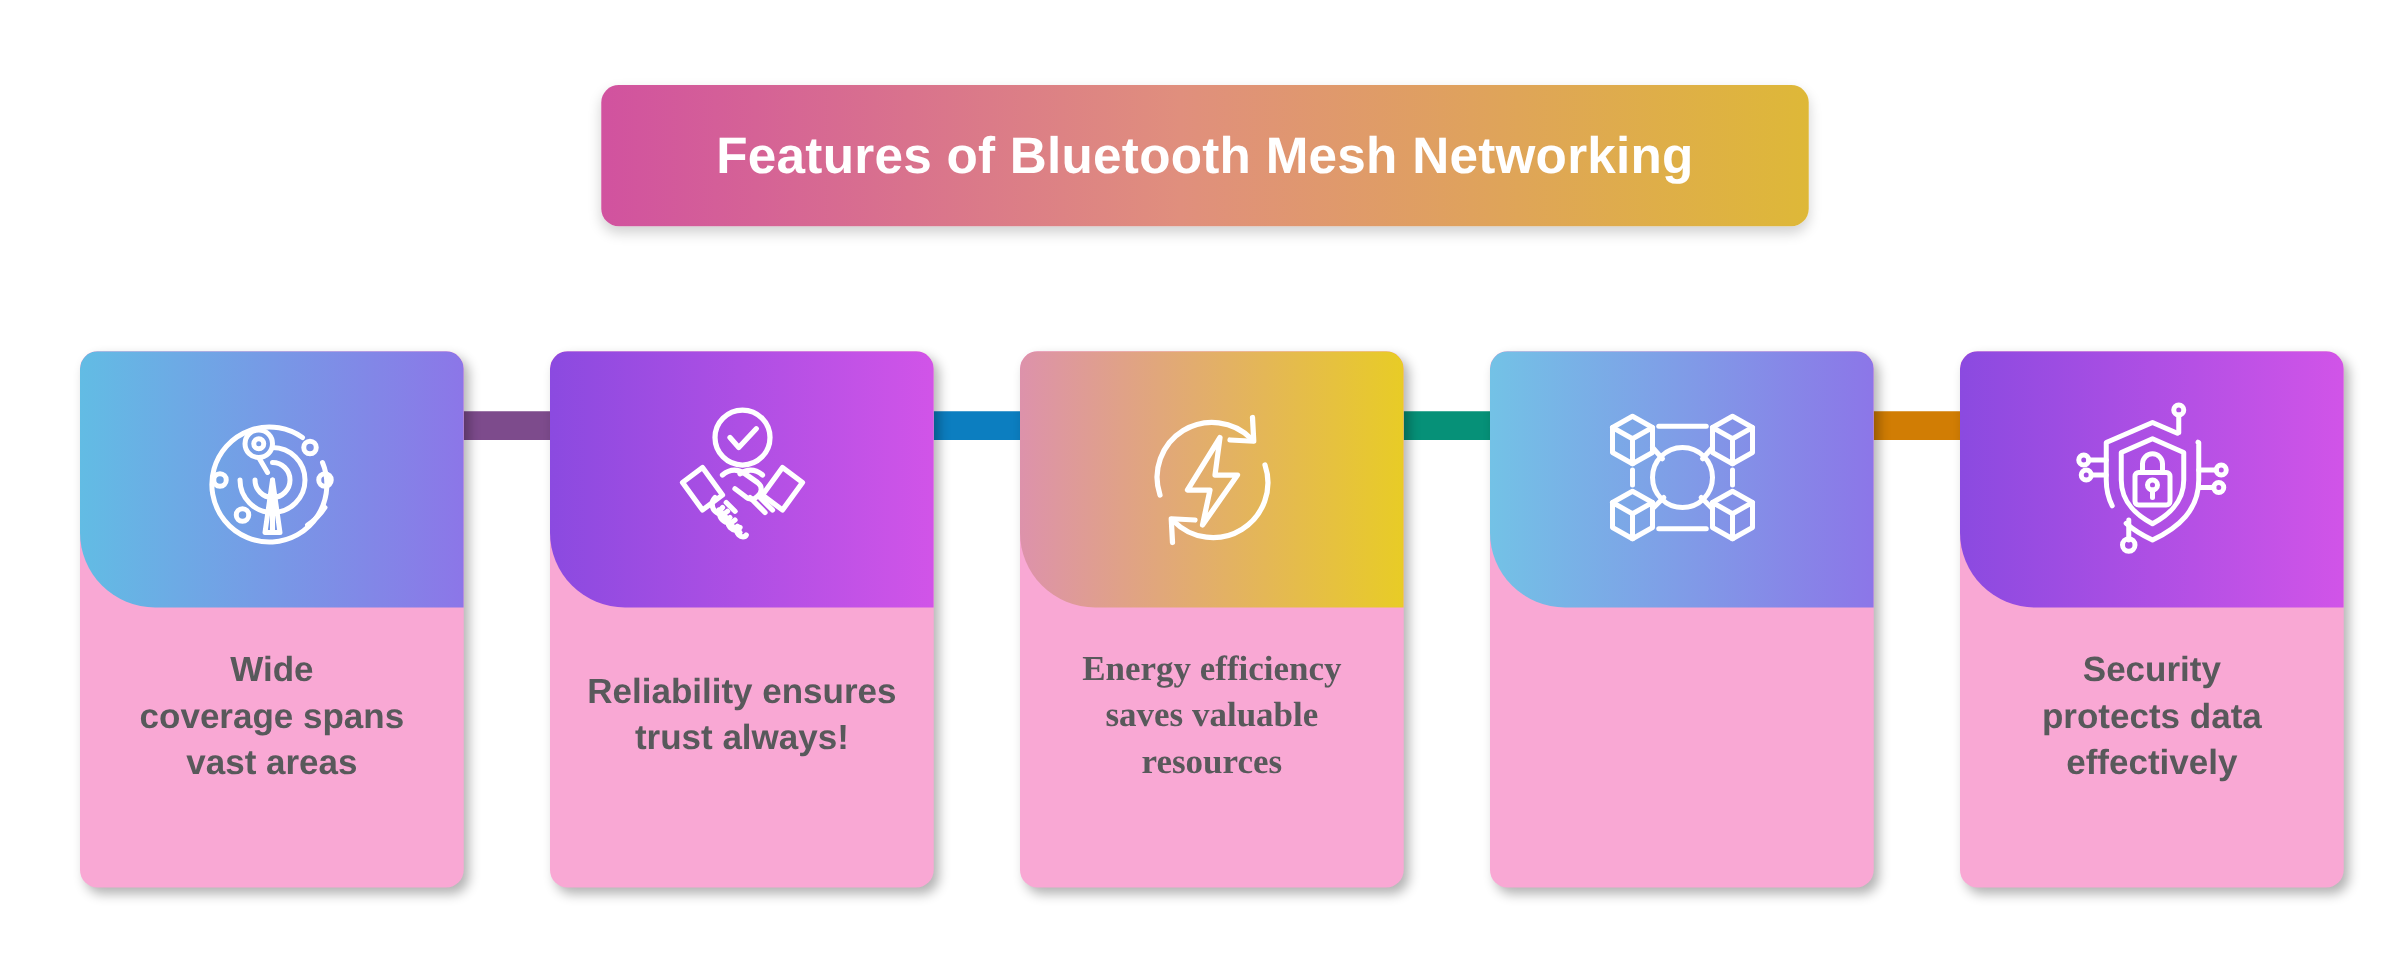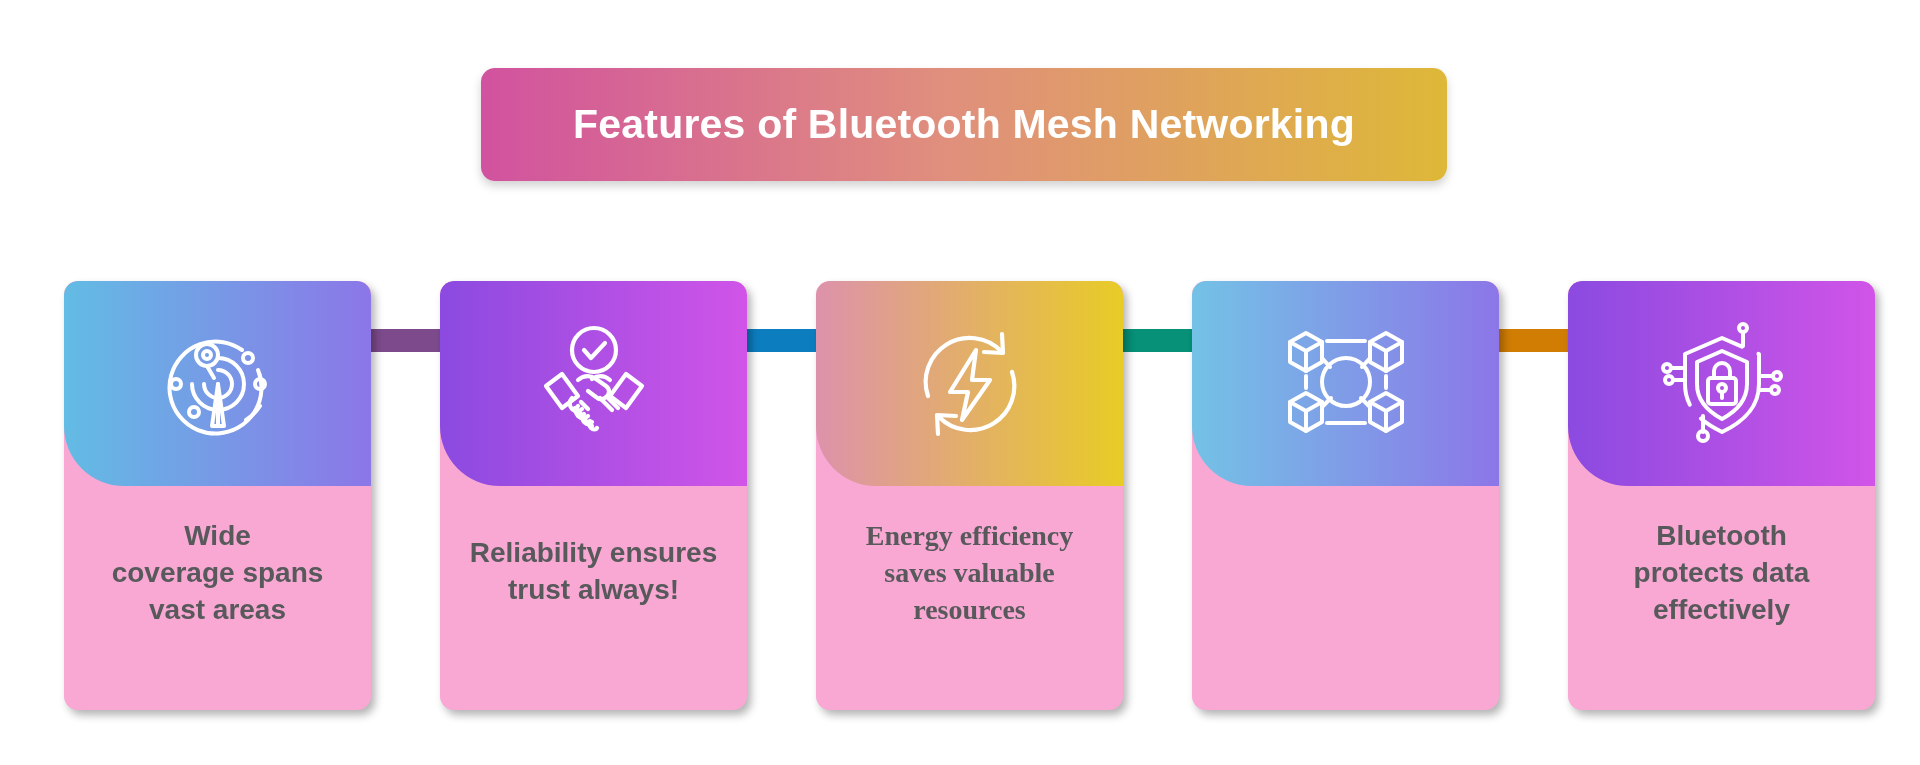--- a/index.html
+++ b/index.html
@@ -275,19 +275,19 @@
 
           <line x1="88" y1="26" x2="88" y2="12"></line>
           <circle cx="88" cy="8" r="4"></circle>
 
           <line x1="48" y1="96" x2="48" y2="112"></line>
           <circle cx="48" cy="116" r="5"></circle>
         </svg>
       </span>
     </div>
     <div class="card-body">
-      <span class="card-caption">Bluetooth
+      <span class="card-caption">Security
 protects data
 effectively</span>
     </div>
   </div>
 
 </div>
 
 </body></html>

